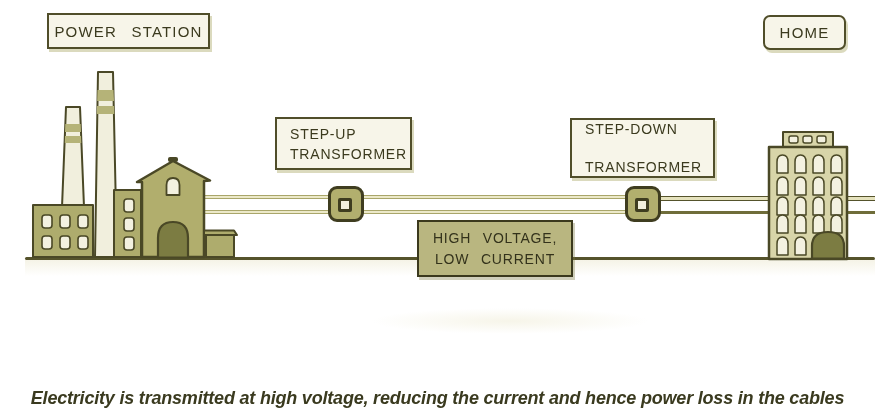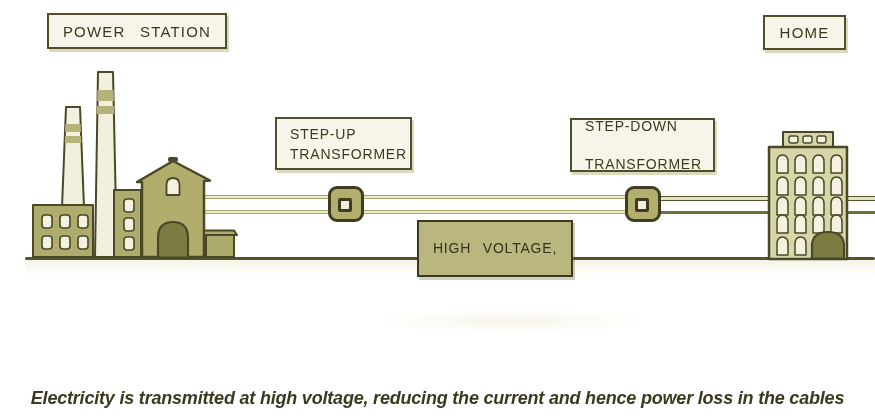--- a/index.html
+++ b/index.html
@@ -151,37 +151,38 @@
     </g>
   </svg>
 
   <div class="abs xfmr" style="left:328px;top:186px;">
     <div class="xfmr-core"></div>
   </div>
   <div class="abs xfmr" style="left:625px;top:186px;">
     <div class="xfmr-core"></div>
   </div>
 
-  <div class="abs label-box" style="left:47px;top:13px;width:180px;height:36px;">
+  <div class="abs label-box" style="left:47px;top:13px;width:163px;height:36px;">
     <span>POWER STATION</span>
   </div>
 
-  <div class="abs label-box" style="left:763px;top:15px;width:83px;height:35px;">
+  <div class="abs label-box" style="left:763px;top:15px;width:83px;height:35px;border-radius:7px;">
     <span>HOME</span>
   </div>
 
   <div class="abs label-box two-line" style="left:275px;top:117px;width:137px;height:53px;">
     <span>STEP-UP</span>
     <span>TRANSFORMER</span>
   </div>
 
-  <div class="abs label-box two-line" style="left:570px;top:118px;width:145px;height:54px;gap:18px;">
+  <div class="abs label-box two-line" style="left:570px;top:118px;width:145px;height:60px;gap:18px;">
     <span>STEP-DOWN</span>
     <span>TRANSFORMER</span>
   </div>
 
   <div class="abs hv-box" style="left:417px;top:220px;width:156px;height:57px;text-align:center;">
     <span>HIGH VOLTAGE,</span>
+    <span>LOW CURRENT</span>
   </div>
 
   <div class="abs caption">Electricity is transmitted at high voltage, reducing the current and hence power loss in the cables</div>
 
 </div>
 
 </body></html>

